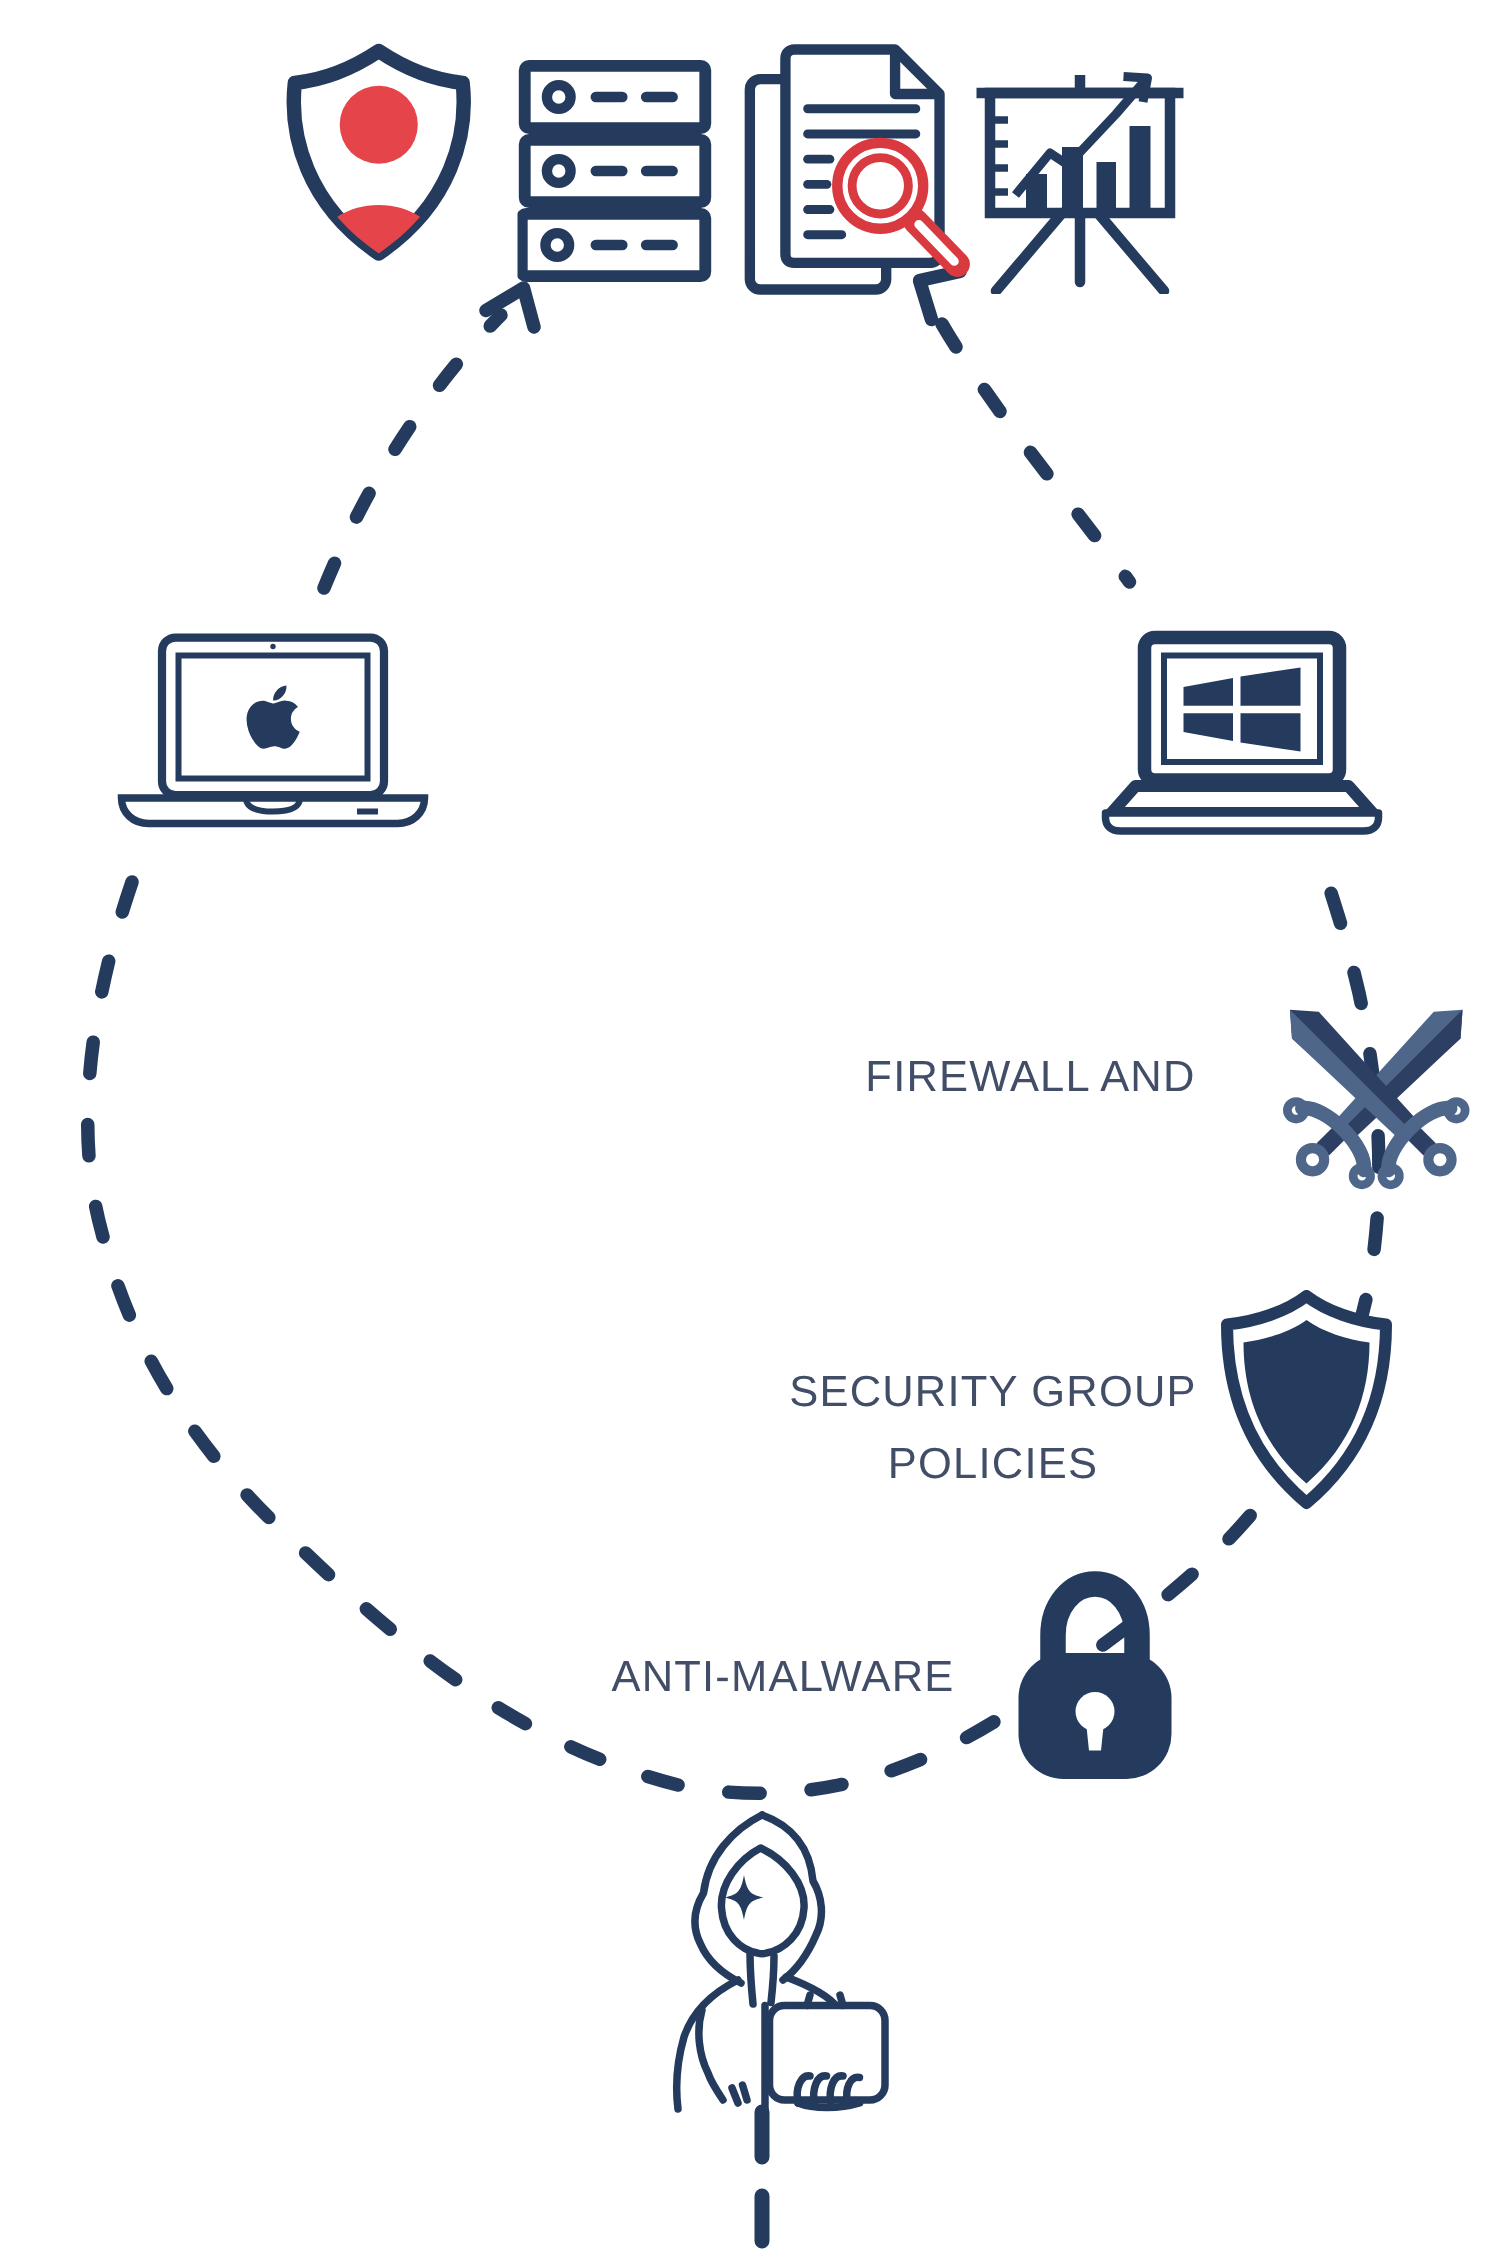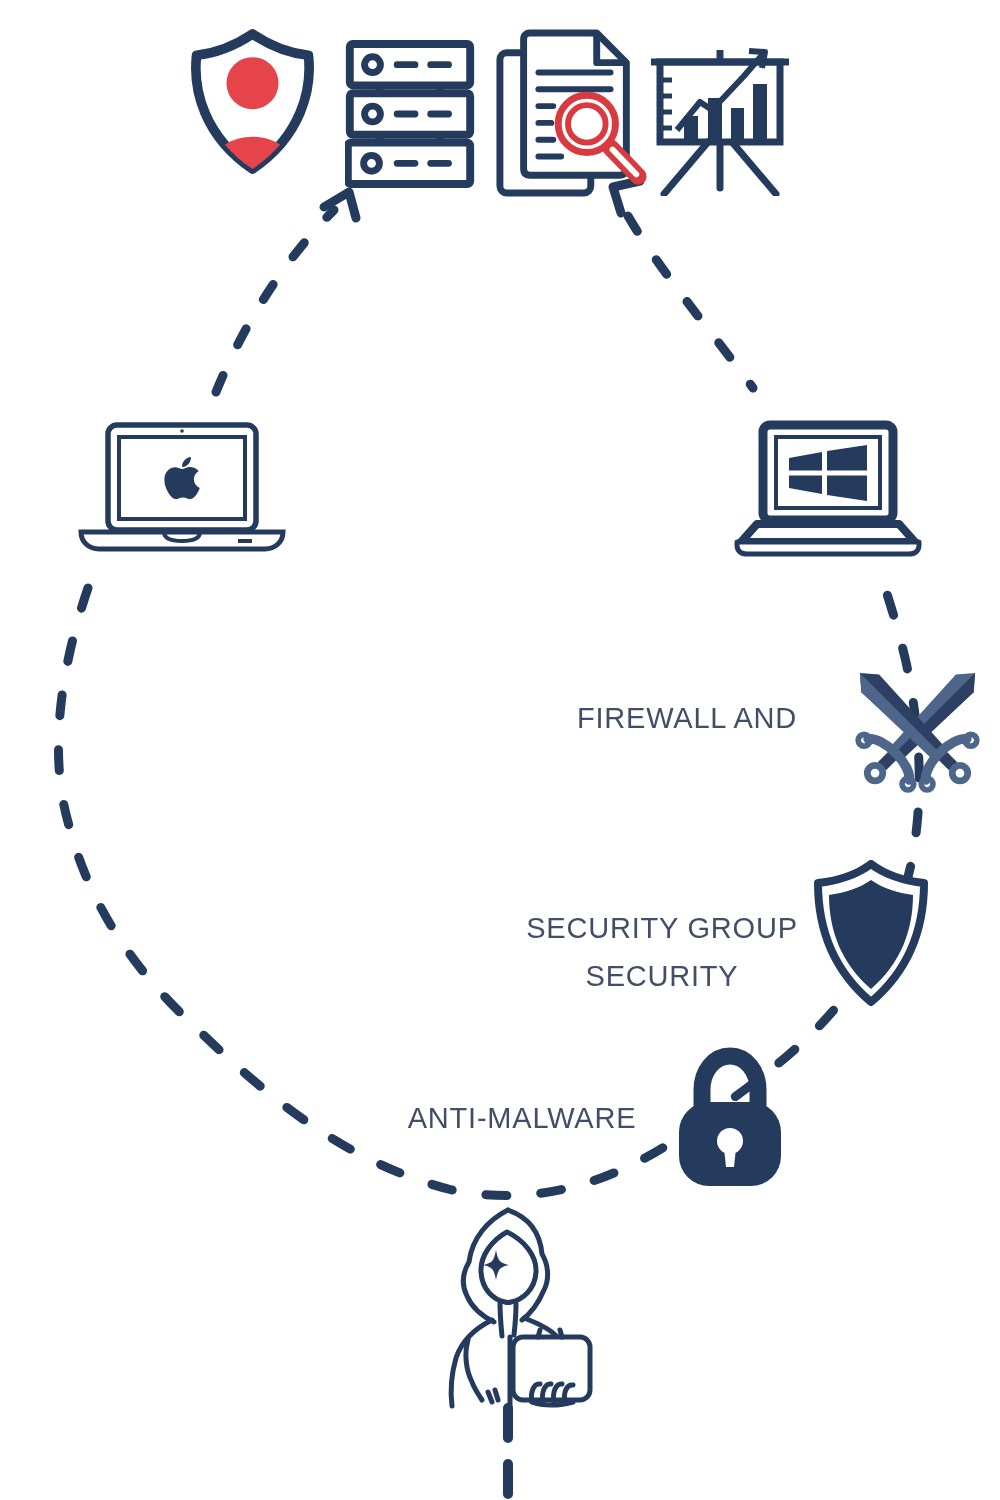--- a/index.html
+++ b/index.html
@@ -230,19 +230,19 @@
 
       <path d="M60,46 C62,57 64,59 73,61 C64,63 62,65 60,76 C58,65 56,63 47,61 C56,59 58,57 60,46 Z" fill="#243b5e"></path>
     </svg>
   </div>
 
   <div class="label" style="left:537px;top:694px;width:300px;">
     <span>FIREWALL AND</span>
   </div>
   <div class="label" style="left:512px;top:892px;width:300px;margin-top:12px;">
     <span>SECURITY GROUP</span>
-    <span>SECURITY</span>
+    <span>POLICIES</span>
   </div>
   <div class="label" style="left:372px;top:1094px;width:300px;">
     <span>ANTI-MALWARE</span>
   </div>
 
 </div>
 
 </body></html>

